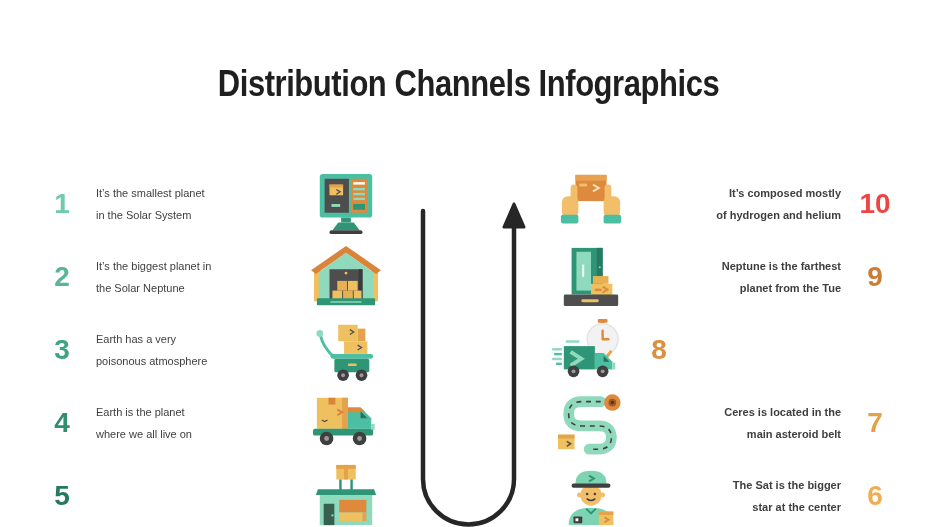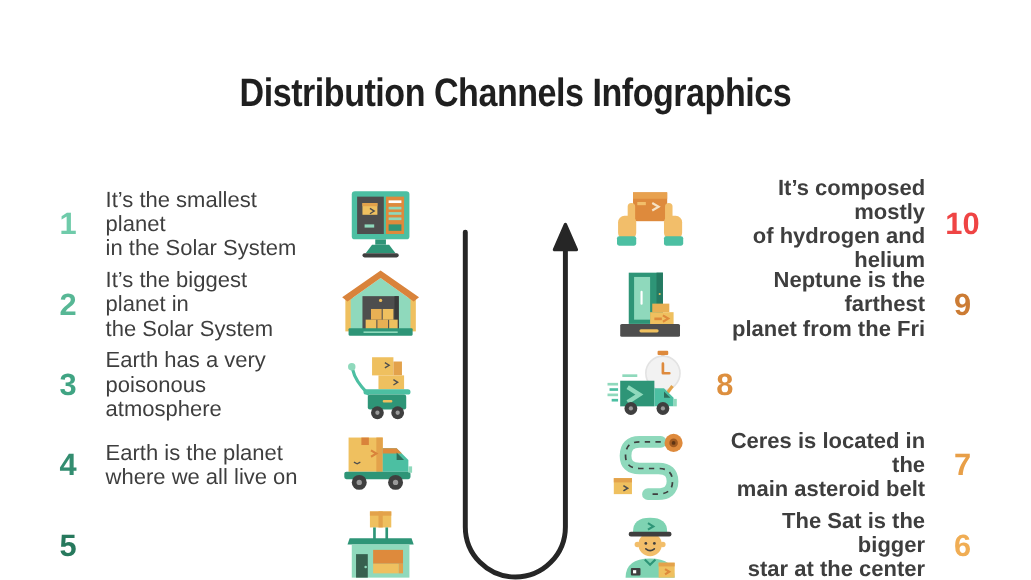--- a/index.html
+++ b/index.html
@@ -15,21 +15,21 @@
   }
   .col{position:absolute;top:128px;width:352px;}
   .col-left{left:40px;}
   .col-right{left:545px;}
   .row{display:flex;align-items:center;height:73px;}
   .num{
     width:44px;font-size:28px;font-weight:700;text-align:center;line-height:1;
     flex:0 0 auto;
   }
   .txt{
-    font-size:20px;line-height:22px;color:#3e3e3e;white-space:pre-line;
+    font-size:11px;line-height:22px;color:#3e3e3e;white-space:pre-line;
     flex:0 0 auto;width:178px;
   }
   .txt-l{margin-left:12px;text-align:left;}
   .txt-r{margin-left:auto;margin-right:12px;text-align:right;font-weight:bold;}
   .icon{
     width:92px;height:73px;display:flex;align-items:center;justify-content:center;
     flex:0 0 auto;
   }
   .icon-l{margin-left:auto;}
   .icon-r{margin-right:0;}
@@ -72,21 +72,21 @@
           <rect x="35" y="48" width="10" height="5" fill="#2e9577"></rect>
           <path d="M32 53 h16 l6 8 h-28 z" fill="#2e9577"></path>
           <rect x="23" y="61" width="34" height="4" rx="2" fill="#3f3f3f"></rect>
         </svg>
       </div>
     </div>
 
     <div class="row">
       <div class="num" style="color: rgb(87, 183, 149);">2</div>
       <div class="txt txt-l">It’s the biggest planet in
-the Solar System</div>
+the Solar Neptune</div>
       <div class="icon icon-l">
         <svg width="78" height="66" viewBox="0 0 80 68">
           <rect x="7" y="27" width="7" height="32" fill="#efc05f"></rect>
           <rect x="66" y="27" width="7" height="32" fill="#efc05f"></rect>
           <path d="M12 29 L40 9 L68 29 V58 H12 Z" fill="#8fd9bc"></path>
           <path d="M40 2 L76 27 L71 31 L40 9 L9 31 L4 27 Z" fill="#d9833b"></path>
           <rect x="23" y="26" width="34" height="32" fill="#4e4e4e"></rect>
           <rect x="53" y="26" width="4" height="32" fill="#3a3a3a"></rect>
           <circle cx="40" cy="30" r="1.5" fill="#efc05f"></circle>
           <rect x="26" y="48" width="10" height="10" fill="#efc05f"></rect>
@@ -202,21 +202,21 @@
           <circle cx="49" cy="24" r="1" fill="#efc05f"></circle>
           <rect x="42" y="33" width="16" height="8" fill="#e8b054"></rect>
           <rect x="40" y="41" width="22" height="12" fill="#efc05f"></rect>
           <path d="M52 44 l5 3 -5 3" fill="none" stroke="#de8a3c" stroke-width="2"></path>
           <rect x="44" y="46" width="7" height="2.5" fill="#de8a3c"></rect>
           <rect x="12" y="52" width="56" height="12" rx="1.5" fill="#4e4e4e"></rect>
           <rect x="30" y="57" width="18" height="3" rx="1.5" fill="#efc05f"></rect>
         </svg>
       </div>
       <div class="txt txt-r">Neptune is the farthest
-planet from the Fri</div>
+planet from the Tue</div>
       <div class="num" style="color: rgb(204, 124, 52);">9</div>
     </div>
 
     <div class="row">
       <div class="icon icon-r">
         <svg width="78" height="66" viewBox="0 0 80 68">
           <rect x="47" y="2" width="10" height="4" rx="1" fill="#de8a3c"></rect>
           <rect x="50.5" y="5" width="3" height="3" fill="#de8a3c"></rect>
           <circle cx="52" cy="23" r="16" fill="#f2f2f2" stroke="#e3e3e3" stroke-width="1.5"></circle>
           <path d="M52 23 V14 M52 23 h6" fill="none" stroke="#de8a3c" stroke-width="2.5" stroke-linecap="round"></path>

